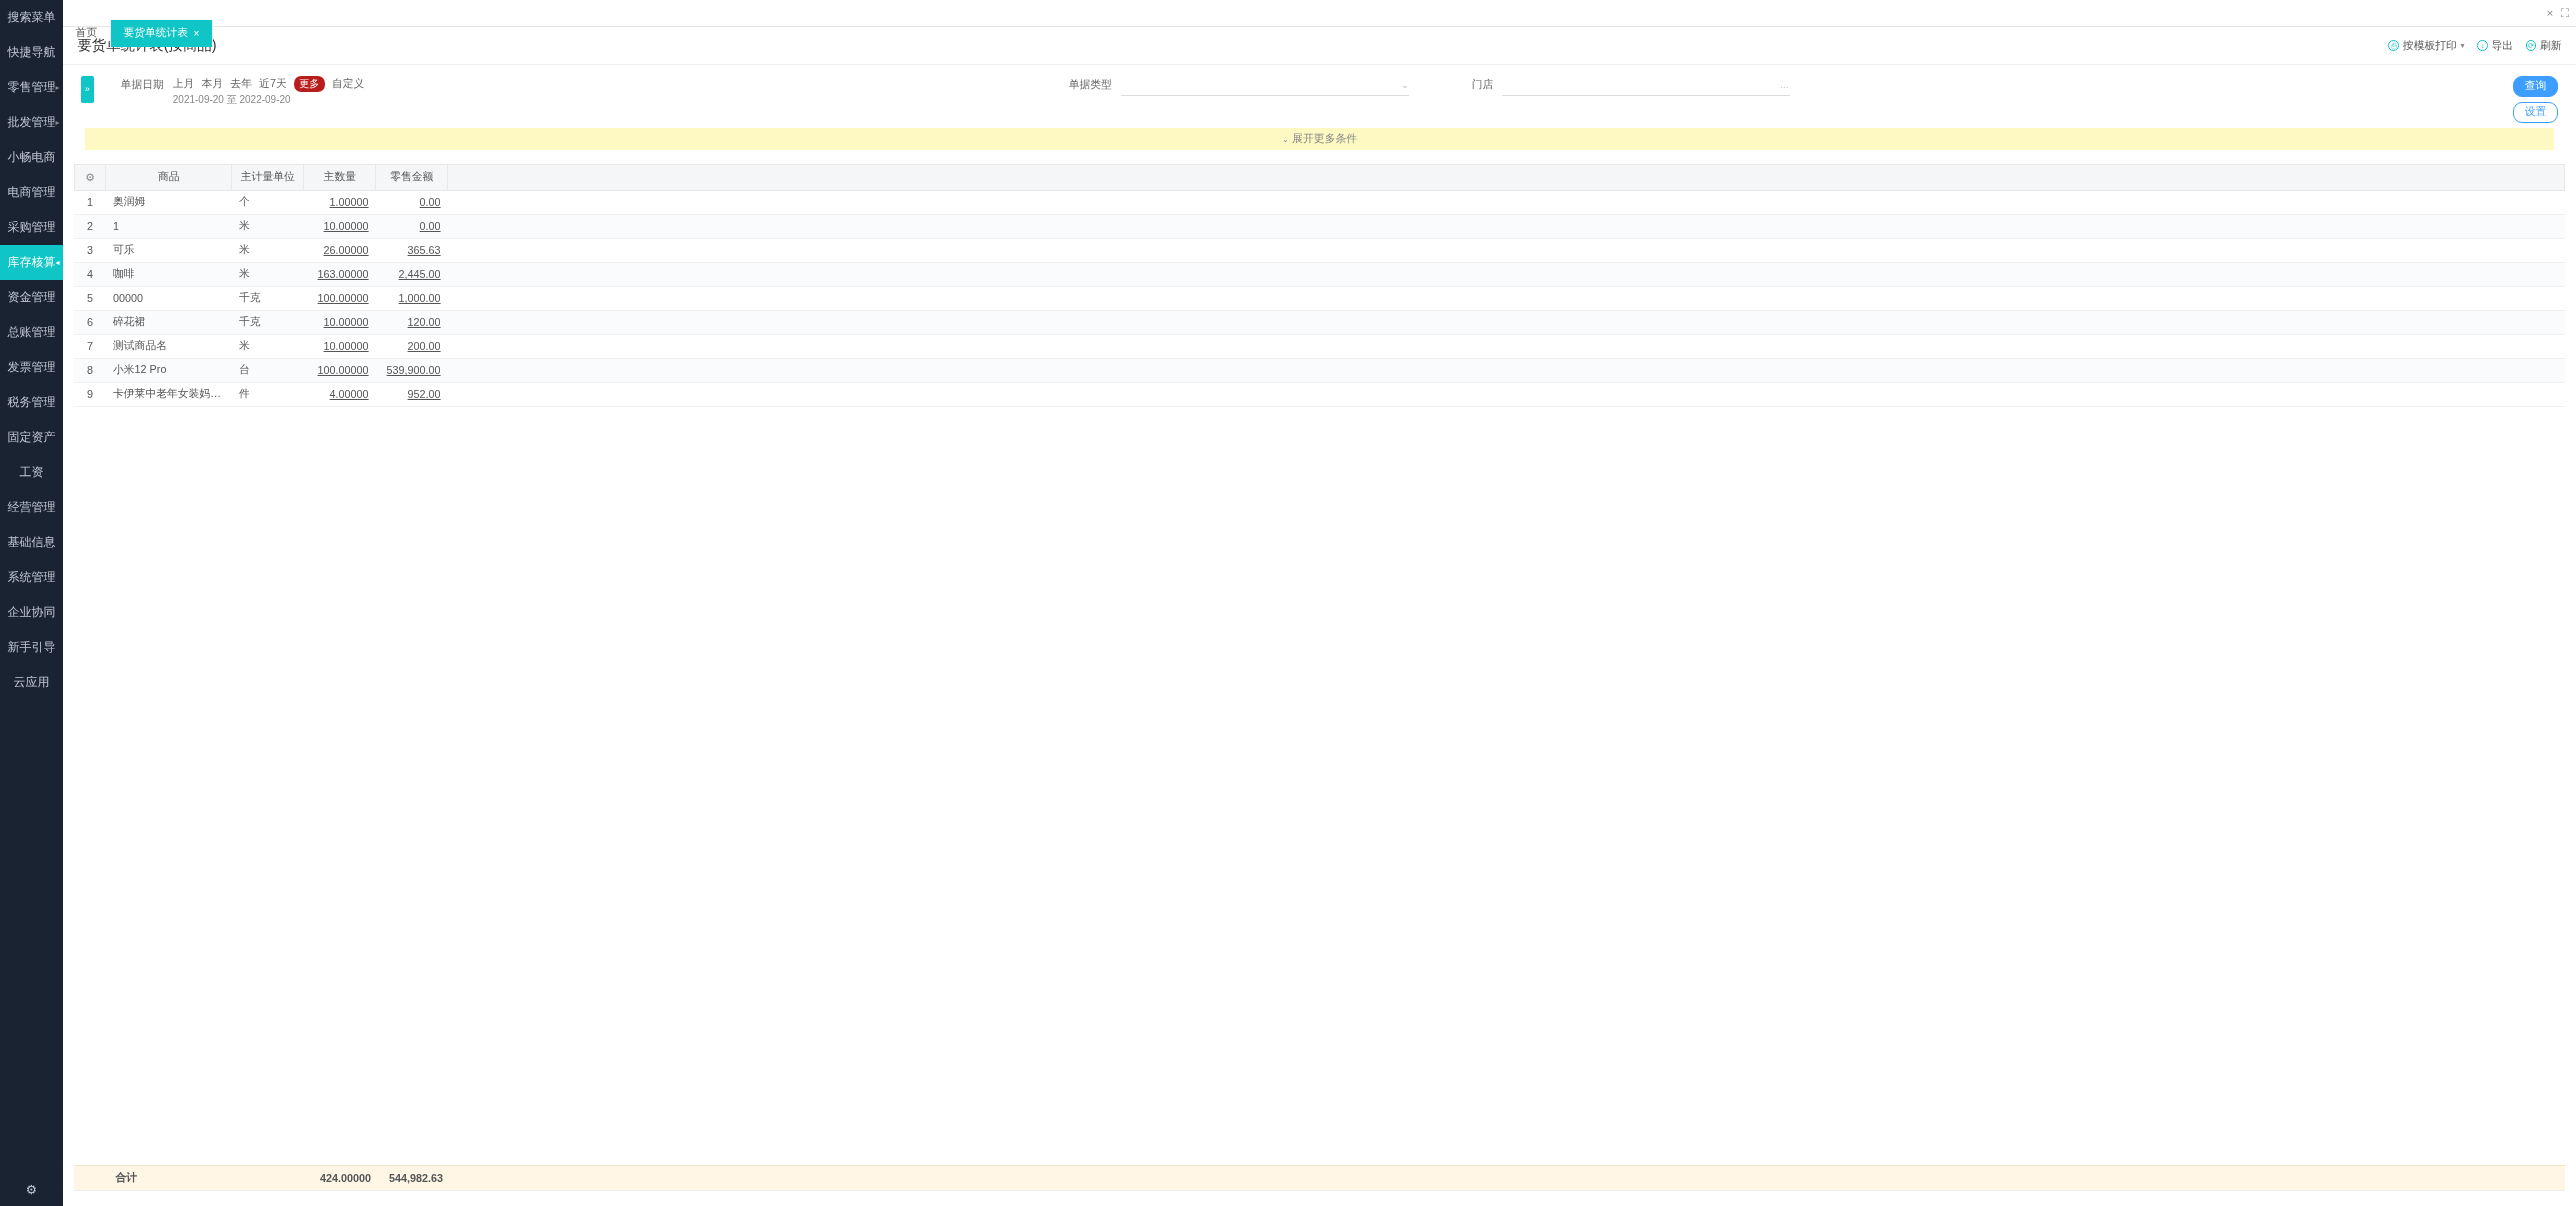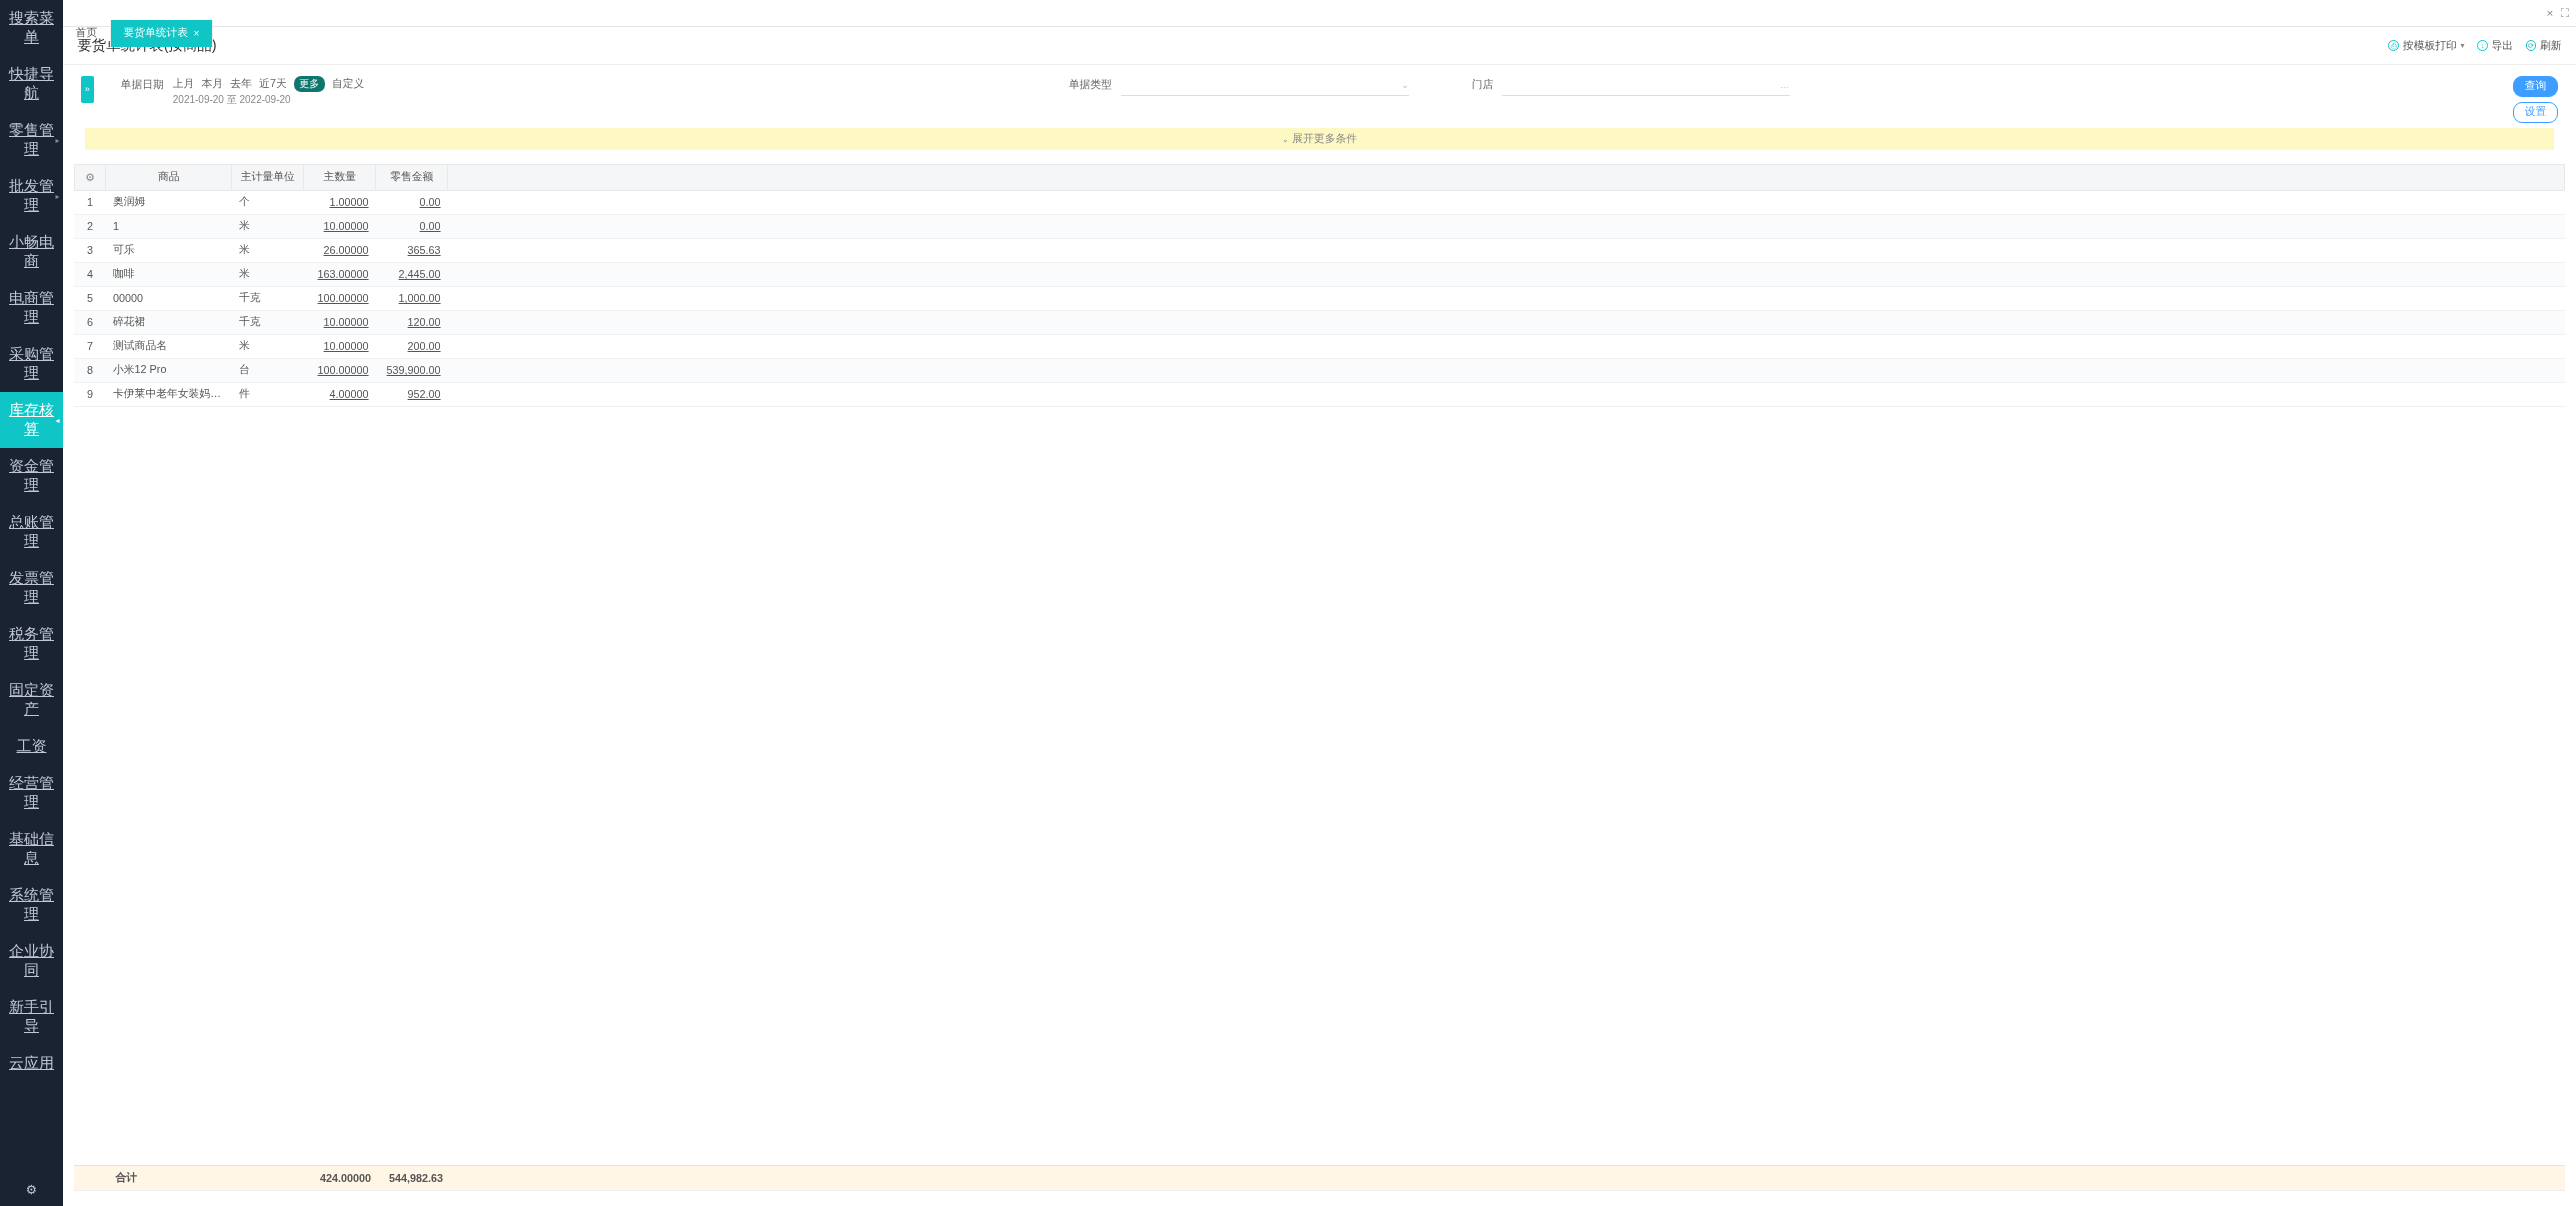--- a/index.html
+++ b/index.html
@@ -2,21 +2,21 @@
 <html style="font-size:14.4px"><head>
 <meta charset="utf-8">
 <style>
 * { margin: 0; padding: 0; box-sizing: border-box; font-family: "Microsoft YaHei", Arial, sans-serif; }
 body { background: #fff; color: #333; font-size: 10.8px; overflow: hidden; }
 
 .app { display: flex; height: 100vh; }
 
 
 .sidebar { width: 63px; background: #1a2332; color: #c0c7d4; display: flex; flex-direction: column; flex-shrink: 0; }
-.sidebar-item { padding: 9px 7.2px; font-size: 15px; cursor: pointer; display: flex; align-items: center; justify-content: center; position: relative; text-align: center; text-decoration: underline; }
+.sidebar-item { padding: 9px 7.2px; font-size: 12px; cursor: pointer; display: flex; align-items: center; justify-content: center; position: relative; text-align: center; }
 .sidebar-item.active { background: #0fc5c5; color: #fff; }
 .sidebar-item.has-arrow::after { content: "▸"; position: absolute; right: 3.6px; font-size: 8px; color: #888; }
 .sidebar-item.active.has-arrow::after { color: #fff; content: "◂"; }
 .sidebar-bottom { margin-top: auto; padding: 9px; text-align: center; }
 .gear-icon { color: #c0c7d4; font-size: 12.6px; cursor: pointer; }
 
 
 .main { flex: 1; display: flex; flex-direction: column; min-width: 0; }
 
 
@@ -37,21 +37,21 @@
 
 
 .filter-wrap { padding: 5.4px 10.8px; }
 .filter-bar { display: flex; align-items: flex-start; gap: 27px; padding: 5.4px 7.2px; position: relative; }
 .collapse-handle { width: 12.6px; background: #0fc5c5; color: #fff; display: flex; align-items: center; justify-content: center; font-size: 9px; cursor: pointer; height: 27px; border-radius: 1.8px; }
 .filter-group { display: flex; align-items: flex-start; gap: 9px; }
 .filter-label { color: #666; font-size: 10.8px; padding-top: 1.8px; }
 .date-opts { display: flex; flex-direction: column; }
 .date-row { display: flex; gap: 7.2px; align-items: center; }
 .date-link { color: #666; cursor: pointer; font-size: 10.8px; }
-.date-badge { background: #0f766e; color: #fff; padding: 0.9px 5.4px; border-radius: 7.2px; font-size: 10px; cursor: pointer; }
+.date-badge { background: #b91c1c; color: #fff; padding: 0.9px 5.4px; border-radius: 7.2px; font-size: 10px; cursor: pointer; }
 .date-range { color: #888; font-size: 10px; margin-top: 1.8px; }
 .select-box { border-bottom: 0.9px solid #ddd; min-width: 288px; height: 20px; display: flex; align-items: center; justify-content: flex-end; color: #0fc5c5; font-size: 9px; cursor: pointer; }
 .select-box .caret { color: #bbb; }
 .select-box .dots { color: #bbb; letter-spacing: 1.8px; }
 .filter-buttons { margin-left: auto; display: flex; flex-direction: column; gap: 4.5px; }
 .btn { padding: 2.7px 10.8px; border-radius: 9px; font-size: 10.8px; cursor: pointer; text-align: center; }
 .btn-primary { background: #3d9eff; color: #fff; border: 0.9px solid #3d9eff; }
 .btn-outline { background: #fff; color: #3d9eff; border: 0.9px solid #3d9eff; }
 
 .expand-bar { text-align: center; padding: 3.6px; color: #888; font-size: 10.8px; cursor: pointer; background: #fef9c3; margin: 0 10.8px; }

